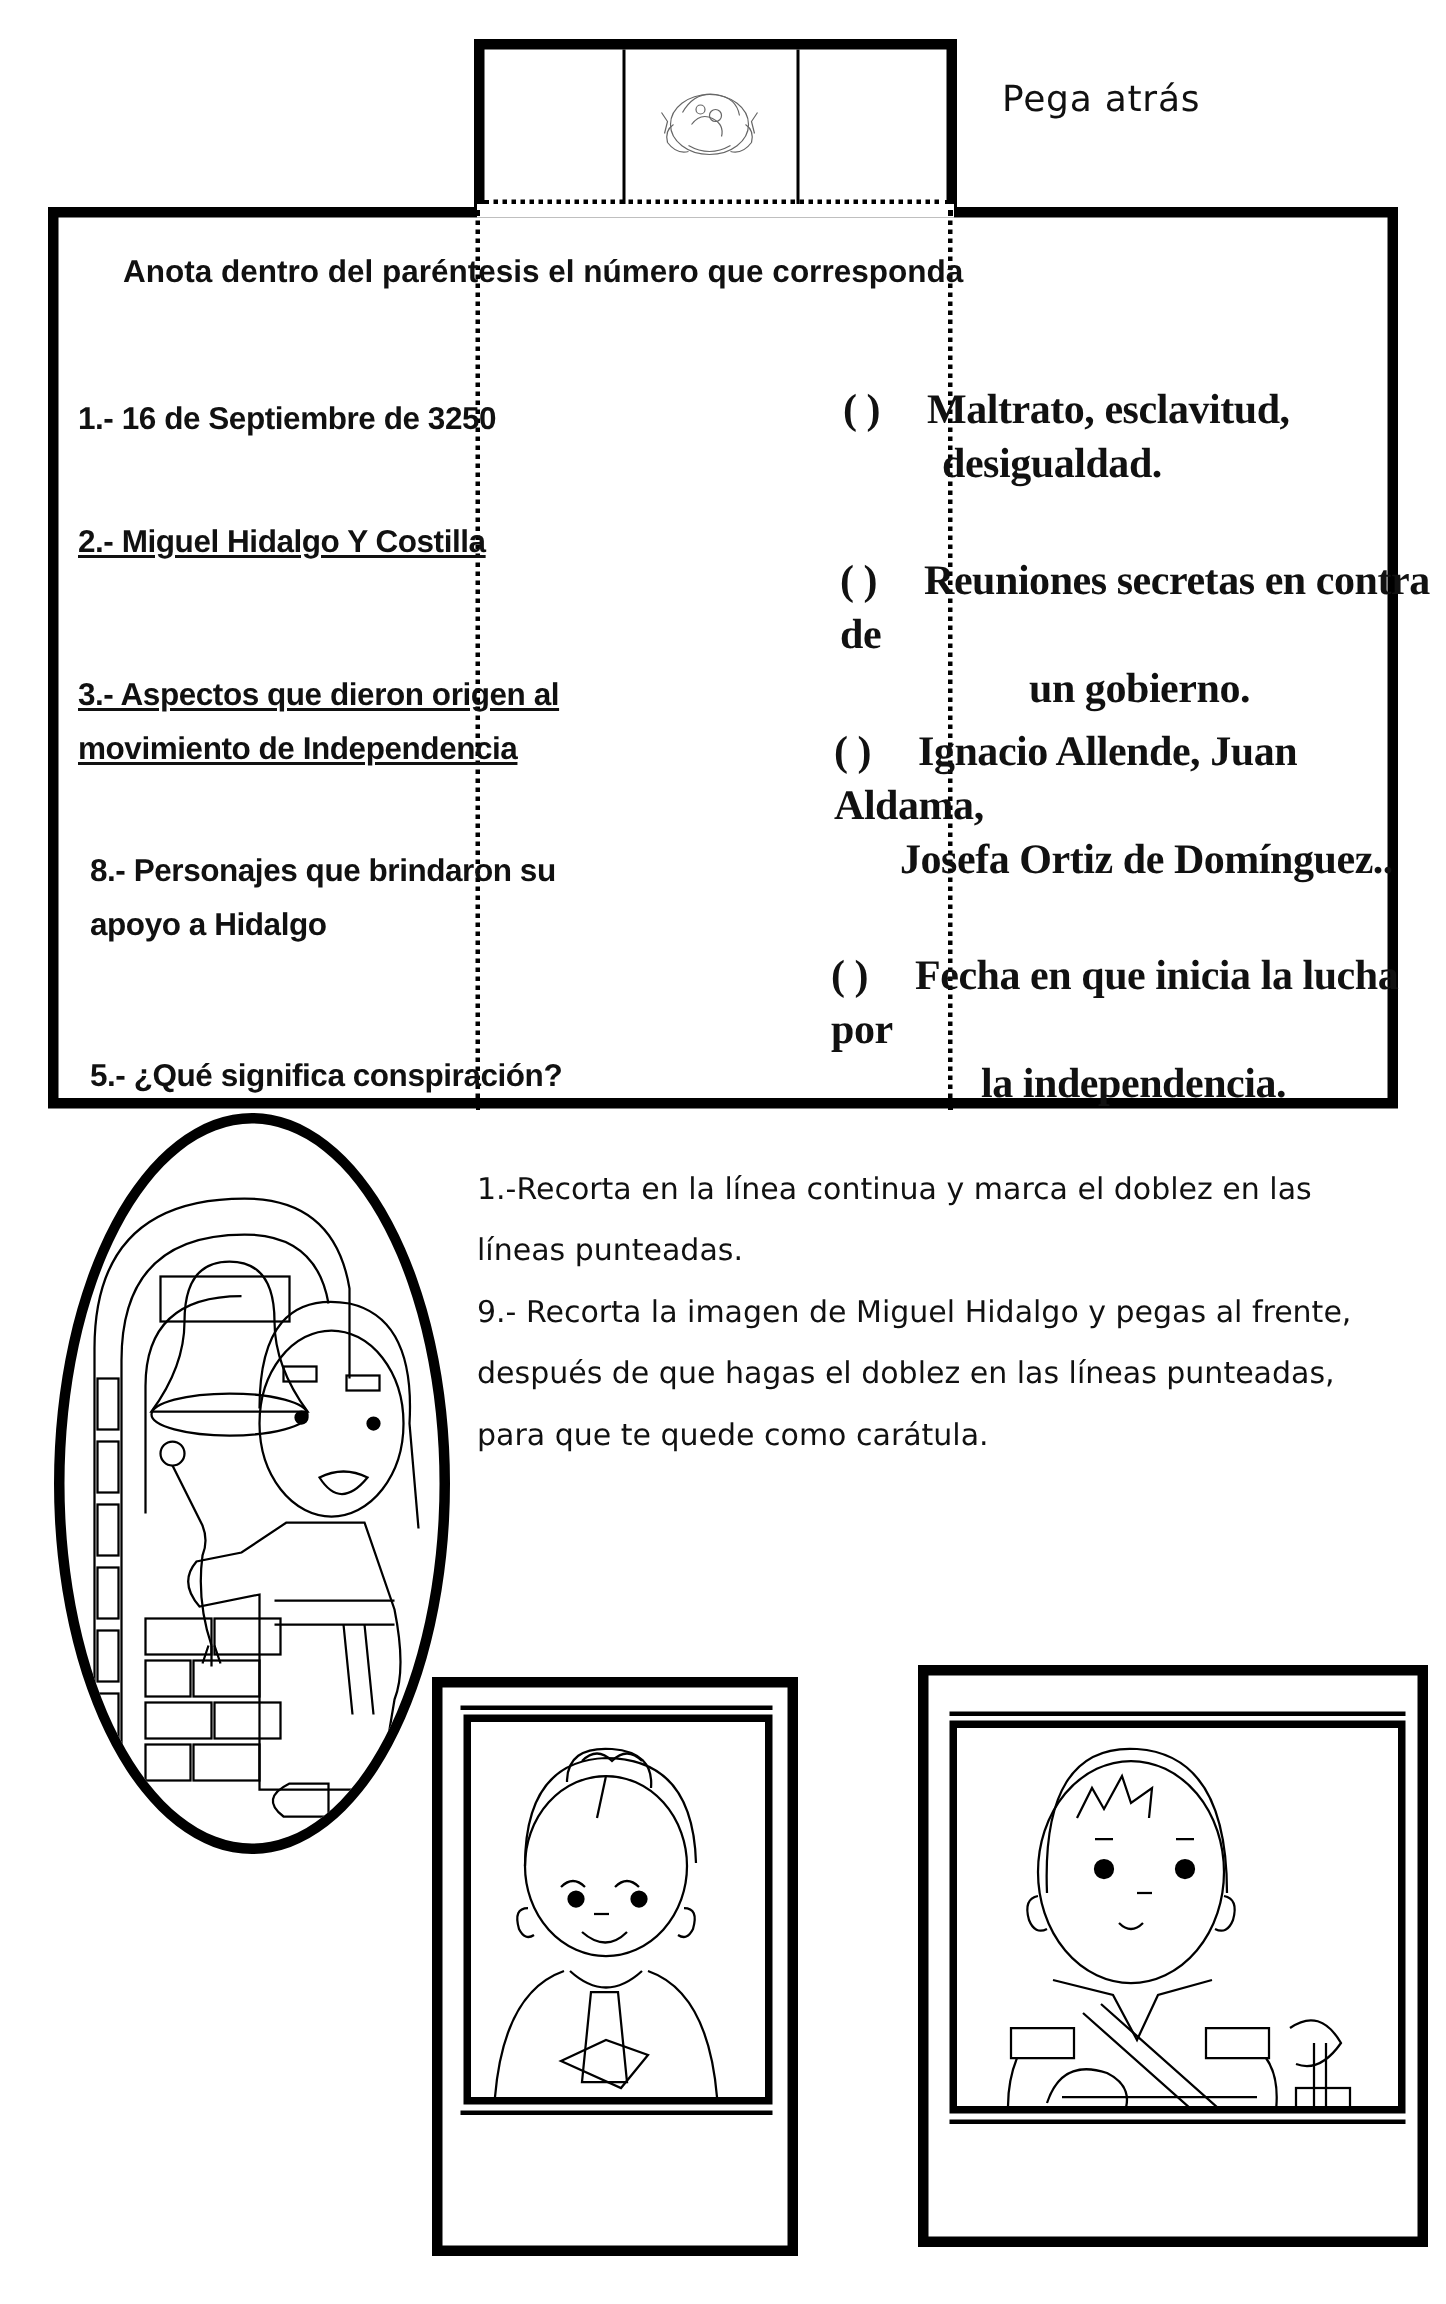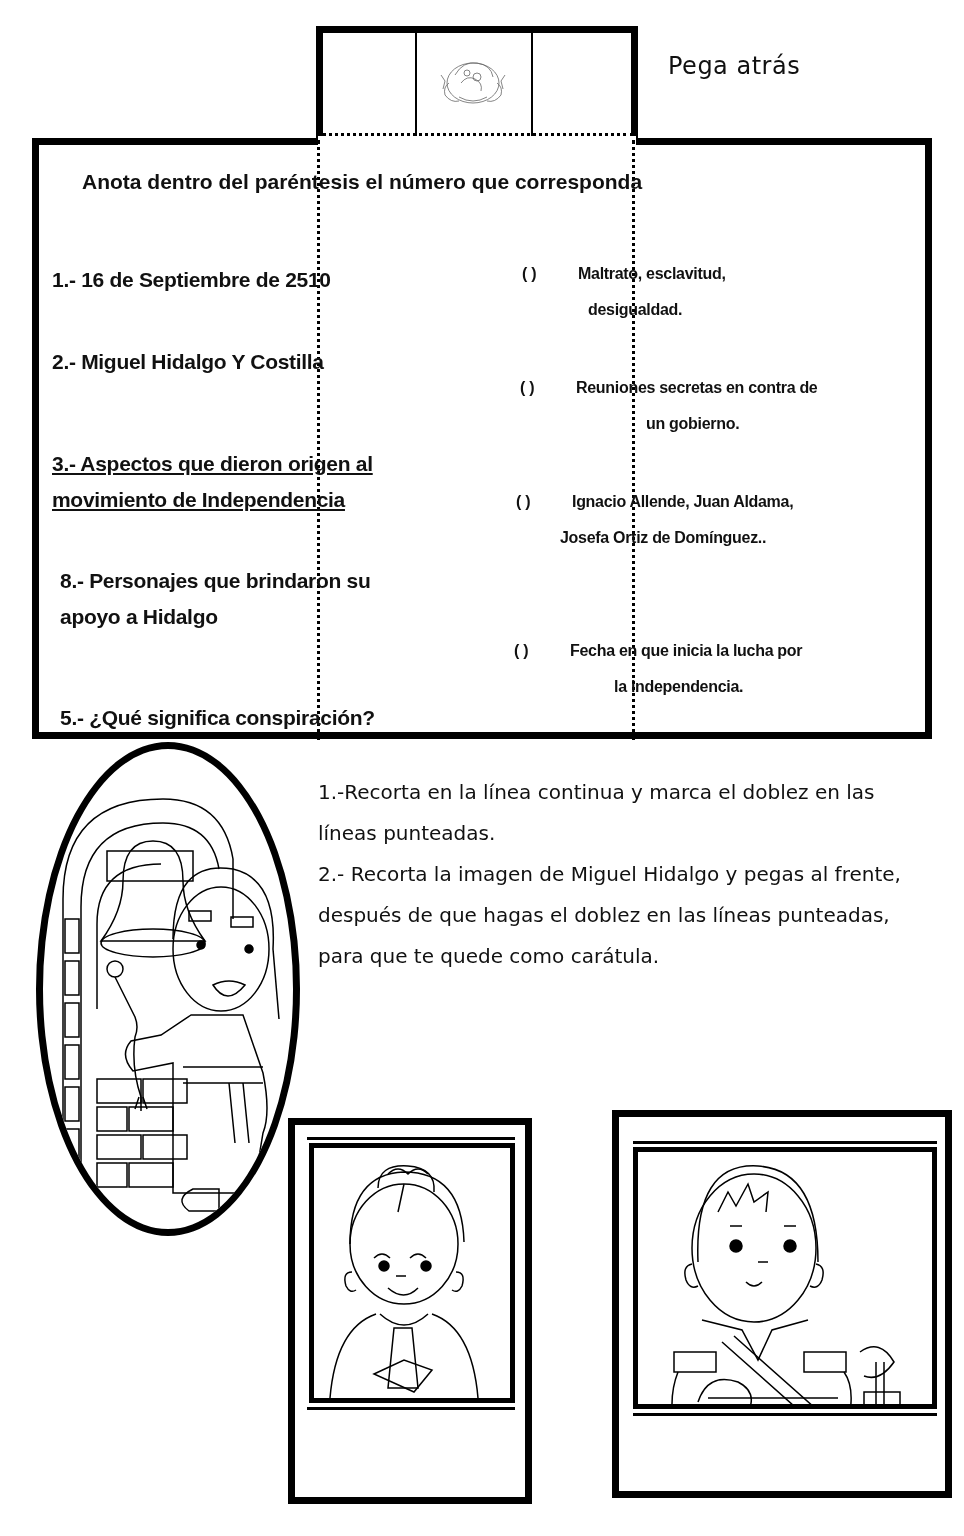--- a/index.html
+++ b/index.html
@@ -13,21 +13,21 @@
   .emblem { position:absolute; left:14px; top:20px; width:84px; height:56px; }
   .tab-dots { left:322px; top:133px; width:312px; height:0; border-top:3px dotted #000; }
   .pega { left:668px; top:52px; font-size:24px; font-family:"DejaVu Sans", sans-serif; letter-spacing:0.5px; }
   .mainbox { left:32px; top:138px; width:900px; height:601px; border:7px solid #000; box-sizing:border-box; }
   .mainbox-topgap { left:318px; top:136px; width:318px; height:9px; background:#fff; }
   .fold { top:140px; height:600px; width:0; border-left:3px dotted #000; }
   .fold.l { left:317px; }
   .fold.r { left:632px; }
   .heading { left:82px; top:170px; font-size:21px; font-weight:bold; font-family:"Liberation Sans", sans-serif; }
   .q { font-size:21px; font-weight:bold; font-family:"Liberation Sans", sans-serif; line-height:36px; letter-spacing:-0.3px; }
-  .ans { font-size:16px; font-weight:bold; font-family:Liberation Sans, sans-serif; line-height:36px; letter-spacing:-0.3px; }
+  .ans { font-size:28px; font-weight:bold; font-family:Liberation Serif, serif; line-height:36px; letter-spacing:-0.3px;margin-left:40px; }
   .ans .paren { display:inline-block; width:56px; }
   .ans .l2 { display:block; }
   .instr { left:318px; top:772px; width:600px; font-size:20px; line-height:41px; font-family:"DejaVu Sans", sans-serif; }
   .oval { left:36px; top:742px; width:264px; height:494px; border:7px solid #000; border-radius:50%; box-sizing:border-box; overflow:hidden; background:#fff; }
   .frame { border:7px solid #000; box-sizing:border-box; background:#fff; }
   .frame .inner { position:absolute; border:5px solid #000; box-sizing:border-box; }
   .frame .rule { position:absolute; height:0; border-top:3px solid #000; }
 </style>
 </head>
 <body>
@@ -57,23 +57,23 @@
 <div class="abs pega">Pega atrás</div>
 
 <div class="abs mainbox"></div>
 <div class="abs mainbox-topgap"></div>
 <div class="abs fold l"></div>
 <div class="abs fold r"></div>
 
 <div class="abs heading">Anota dentro del paréntesis el número que corresponda</div>
 
 <div class="abs q" style="left:52px; top:262px;">
-  <span>1.- 16 de Septiembre de 2510</span>
-</div>
-<div class="abs q" style="left:52px; top:344px;">
+  <span>1.- 16 de Septiembre de 3250</span>
+</div>
+<div class="abs q" style="left:52px; top:344px;text-decoration:underline;">
   <span>2.- Miguel Hidalgo Y Costilla</span>
 </div>
 <div class="abs q" style="left:52px; top:446px;text-decoration:underline;">
   <div>3.- Aspectos que dieron origen al</div>
   <div>movimiento de Independencia</div>
 </div>
 <div class="abs q" style="left:60px; top:563px;">
   <div>8.- Personajes que brindaron su</div>
   <div>apoyo a Hidalgo</div>
 </div>
@@ -93,21 +93,21 @@
   <span class="paren">(     )</span><span>Ignacio Allende, Juan Aldama,</span>
   <span class="l2" style="padding-left:44px;">Josefa Ortiz de Domínguez..</span>
 </div>
 <div class="abs ans" style="left:514px; top:633px;">
   <span class="paren">(     )</span><span>Fecha en que inicia la lucha por</span>
   <span class="l2" style="padding-left:100px;">la independencia.</span>
 </div>
 
 <div class="abs instr">
   <div>1.-Recorta en la línea continua y marca el doblez en las líneas punteadas.</div>
-  <div>2.- Recorta la imagen de Miguel Hidalgo y  pegas al frente, después de que hagas el doblez en las líneas punteadas, para que te quede como carátula.</div>
+  <div>9.- Recorta la imagen de Miguel Hidalgo y  pegas al frente, después de que hagas el doblez en las líneas punteadas, para que te quede como carátula.</div>
 </div>
 
 <div class="abs oval">
   <svg width="250" height="480" viewBox="0 0 250 480">
     <g fill="none" stroke="#000" stroke-width="1.5">
 
       <path d="M20 460 V150 q0 -100 100 -100 q60 0 70 60 V170"></path>
       <path d="M38 460 V158 q0 -84 82 -84 q48 0 56 46"></path>
       <path d="M54 260 V175 q0 -60 64 -60"></path>
 

